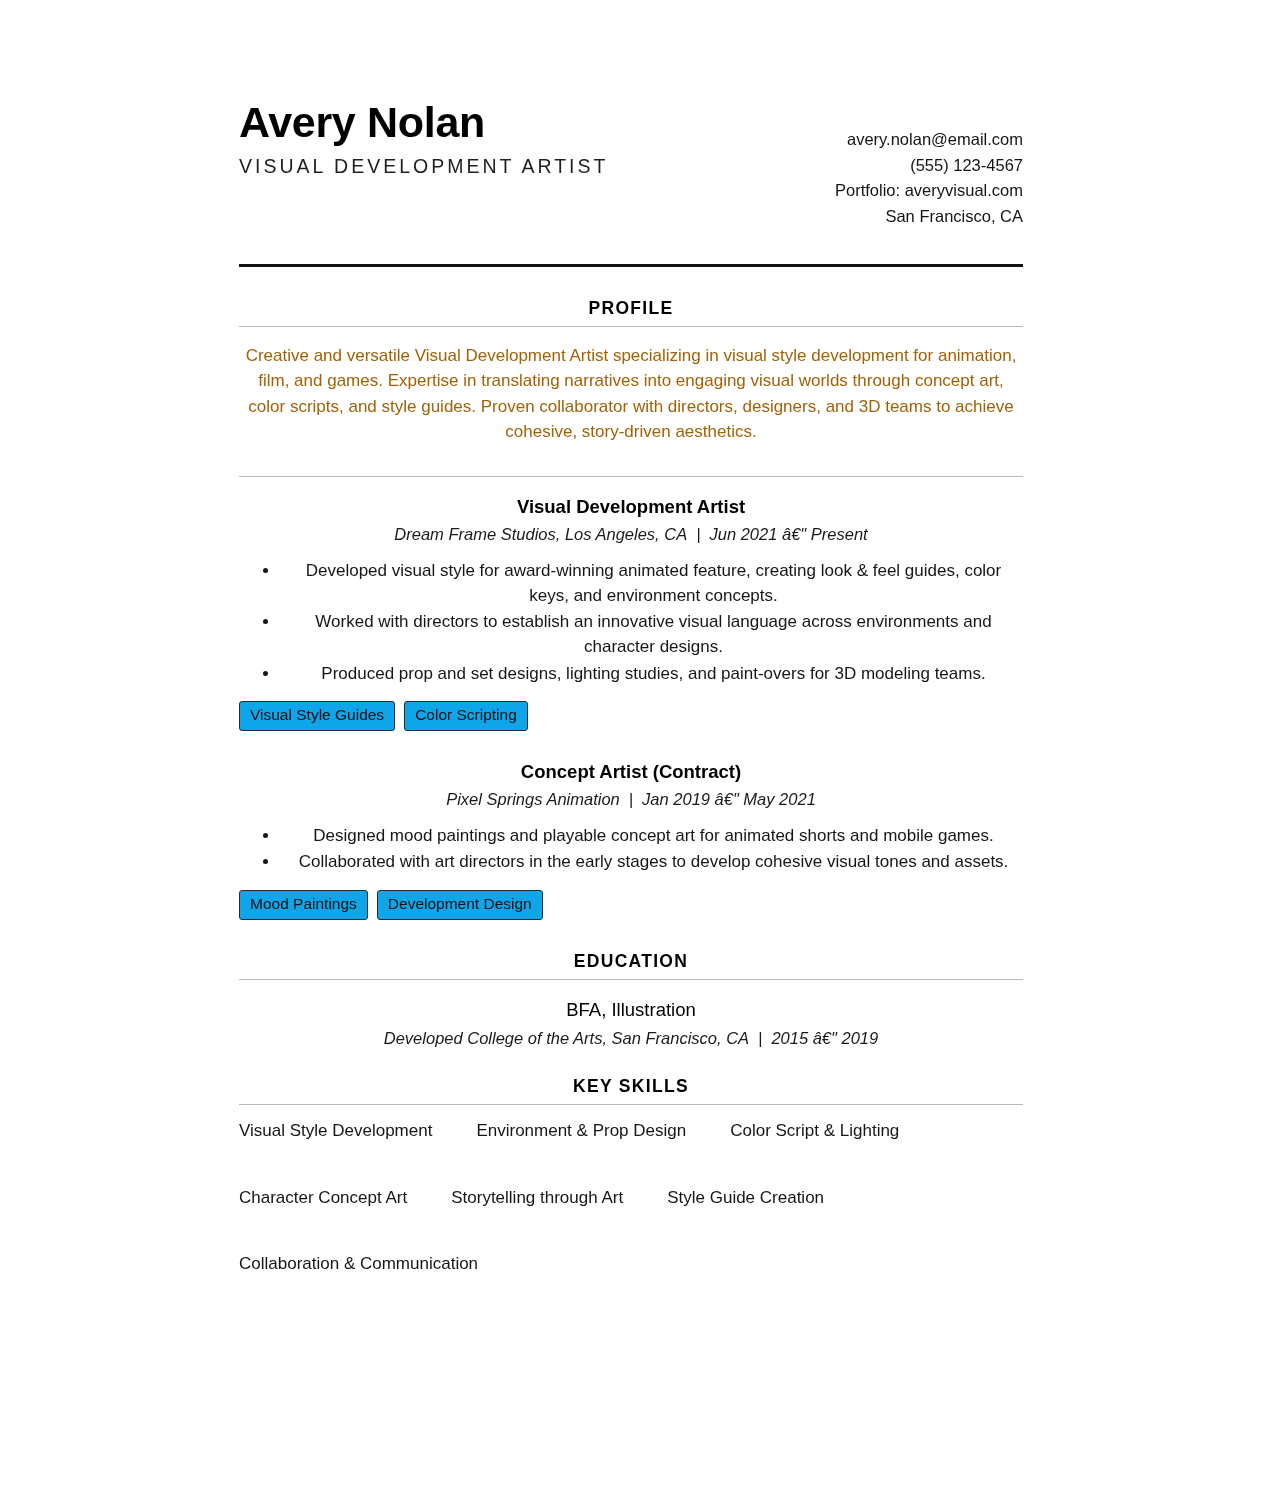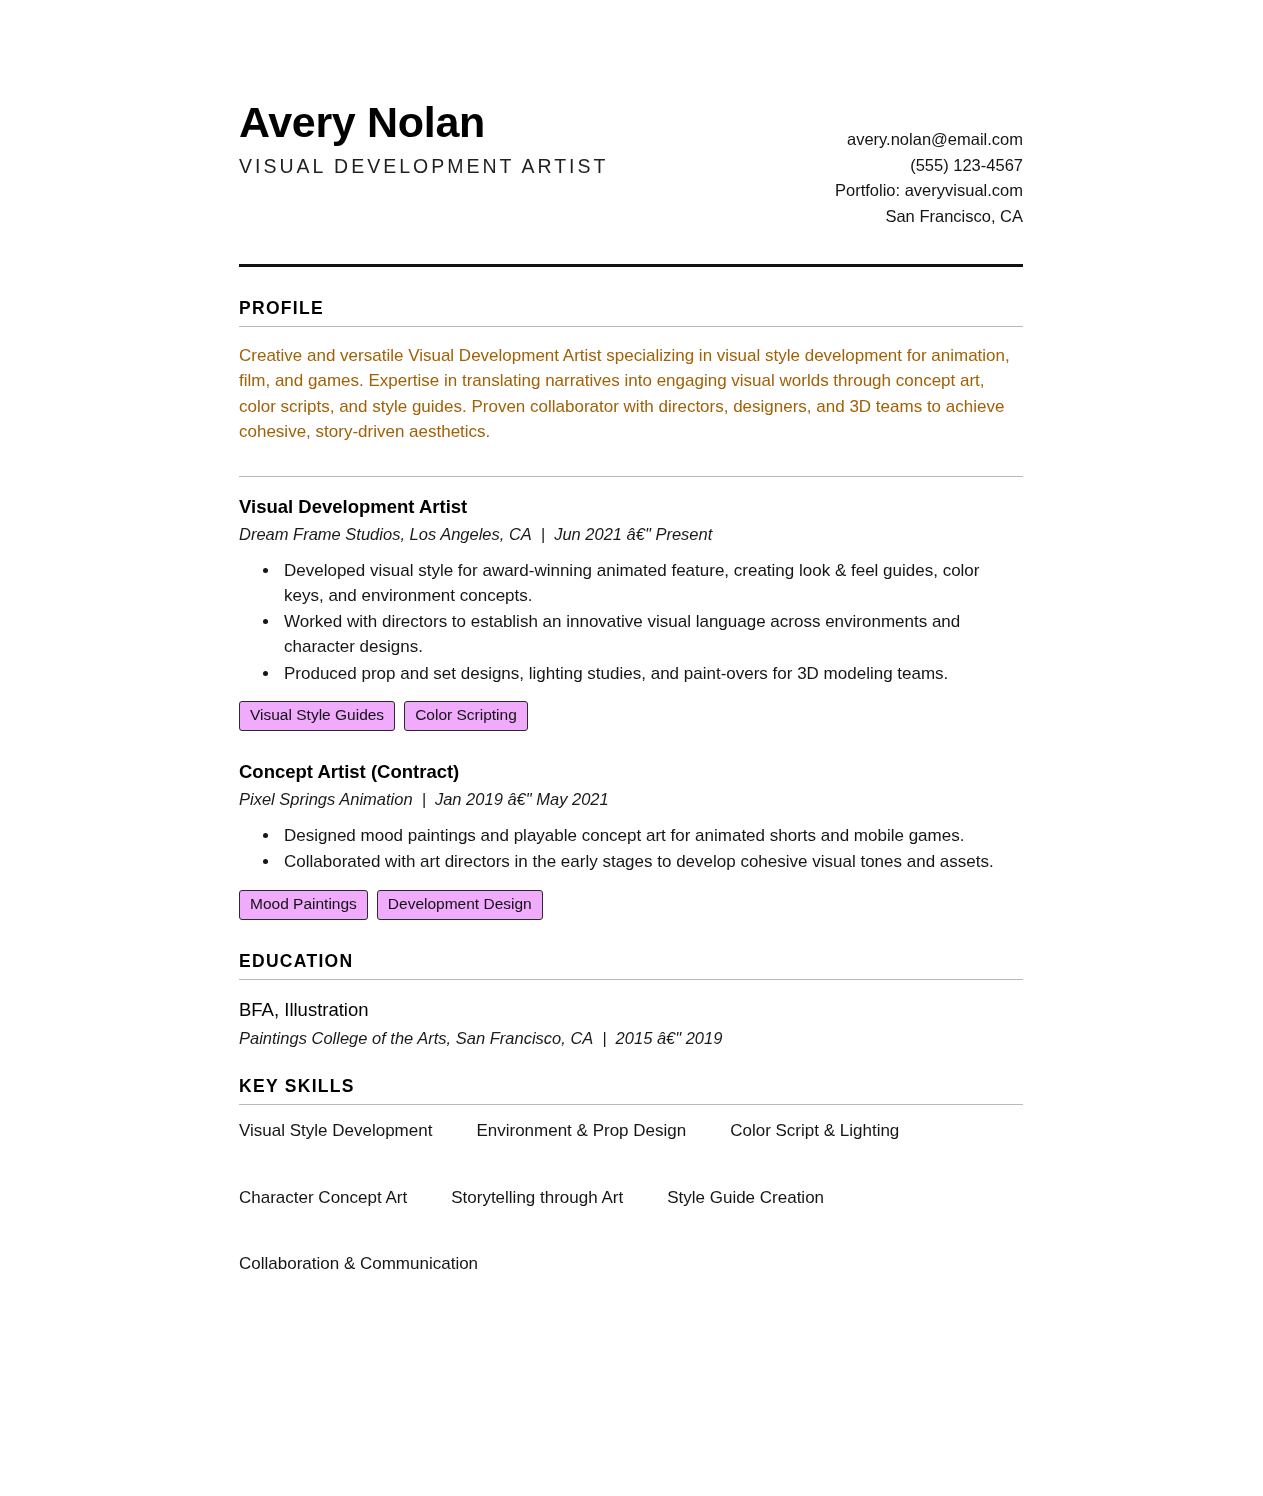--- a/index.html
+++ b/index.html
@@ -58,21 +58,21 @@
     line-height:1.56;
     color:#141414;
     padding-top:29px;
   }
   .rule-head {
     margin-top:34px;
     border-top:3px solid #111111;
   }
 
   
-  .section { margin-top:31px; }
+  .section { margin-top:31px;text-align:center; }
   .sec-title {
     font-size:17.5px;
     font-weight:700;
     letter-spacing:1.3px;
     color:#000;
     text-transform:uppercase;
   }
   .rule-sec {
     margin-top:7px;
     border-top:1px solid #b9b9b9;
@@ -118,21 +118,21 @@
     flex-wrap:wrap;
     gap:9px;
   }
   .tag {
     border:1px solid #2b2b2b;
     border-radius:3px;
     padding:4px 10px 5px;
     font-size:15.5px;
     line-height:1.2;
     color:#111;
-    background:#f0abfc;
+    background:#0ea5e9;
     white-space:nowrap;
   }
 
   
   .edu { margin-top:19px; }
   .edu-title { font-size:18.5px; font-weight:400; color:#000; }
   .edu-meta {
     margin-top:8px;
     font-size:16.5px;
     font-style:italic;
@@ -220,21 +220,21 @@
           </div>
         </div>
       </div>
 
       <div class="section">
         <div class="sec-title">EDUCATION</div>
         <div class="rule-sec"></div>
         <div class="edu">
           <div class="edu-title">BFA, Illustration</div>
           <div class="edu-meta">
-            <span>Paintings College of the Arts, San Francisco, CA</span><span class="sep">|</span><span>2015 â€" 2019</span>
+            <span>Developed College of the Arts, San Francisco, CA</span><span class="sep">|</span><span>2015 â€" 2019</span>
           </div>
         </div>
       </div>
 
       <div class="section tight">
         <div class="sec-title">KEY SKILLS</div>
         <div class="rule-sec"></div>
         <div class="inline-list">
           <span class="inline-item">Visual Style Development</span>
           <span class="inline-item">Environment &amp; Prop Design</span>

